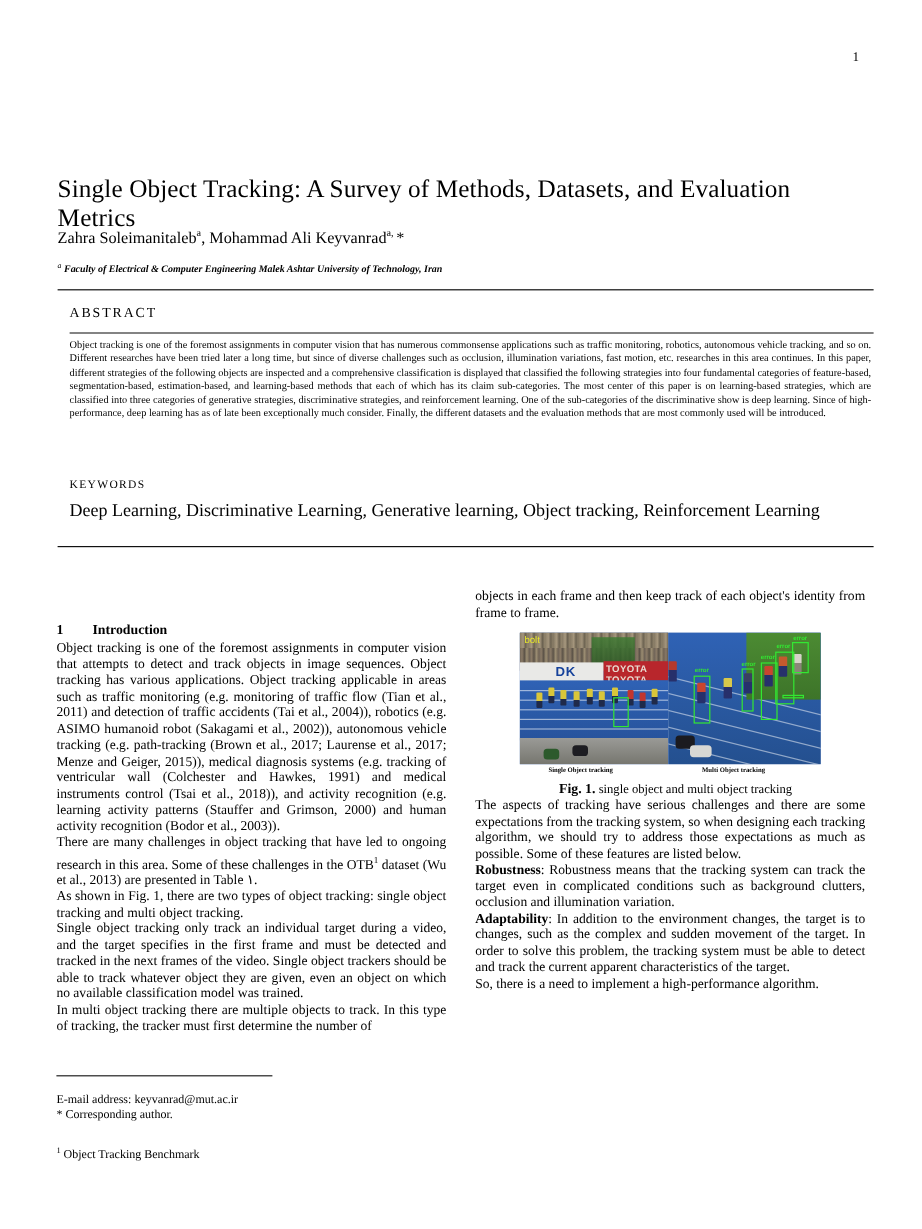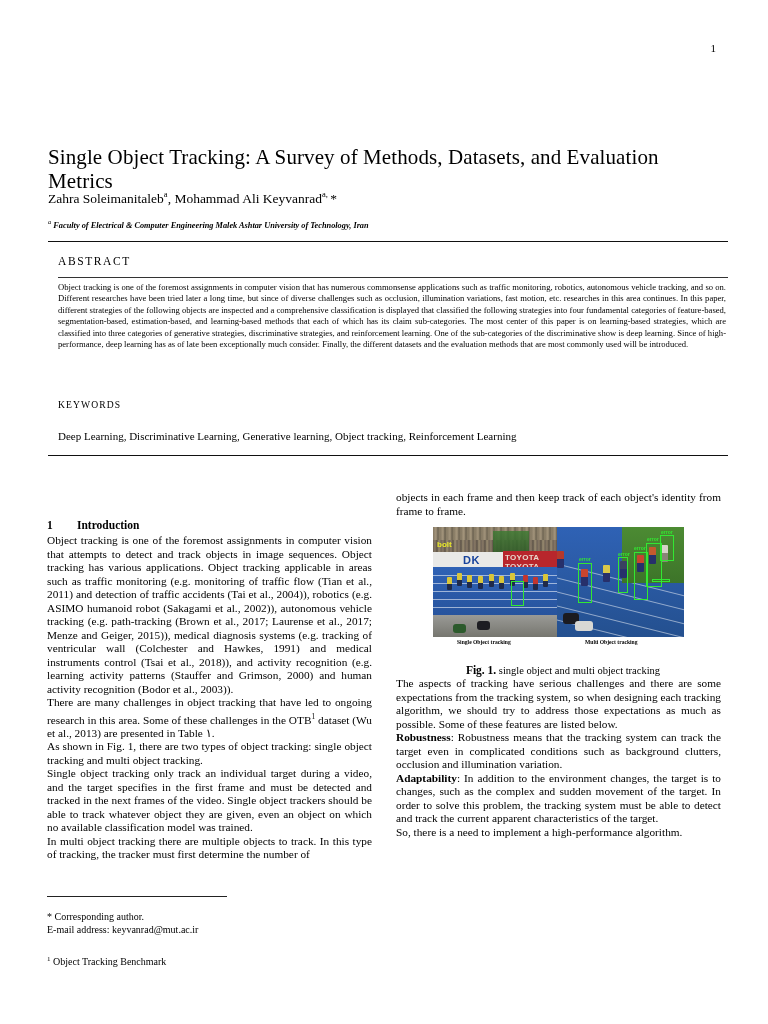--- a/index.html
+++ b/index.html
@@ -117,23 +117,23 @@
     left: 58px;
     top: 399px;
     font-size: 9.6px;
     letter-spacing: 1.1px;
     font-variant: small-caps;
     line-height: 12px;
   }
   .keywords-body {
     position: absolute;
     left: 58px;
-    top: 430px;
+    top: 420px;
     width: 668px;
-    font-size: 11px;
+    font-size: 15px;
     line-height: 12px;
   }
 
   
   .col-left {
     position: absolute;
     left: 47px;
     top: 518px;
     width: 325px;
   }
@@ -245,23 +245,23 @@
   .box-label {
     position: absolute;
     font-family: "Liberation Sans", sans-serif;
     font-size: 5px;
     color: #32e832;
     font-weight: bold;
     line-height: 6px;
     white-space: nowrap;
   }
   .bolt-label {
-    position: absolute; left: 4px; top: 13px;
+    position: absolute; left: 4px; top: 2px;
     font-family: "Liberation Sans", sans-serif;
-    font-weight: bold; font-size: 8px; color: #e8e82a;
+    font-weight: normal; font-size: 8px; color: #e8e82a;
   }
 
   
   .rp-field {
     position: absolute; right: 0; top: 0; width: 62px; height: 56px;
     background: linear-gradient(#4c8b33, #3d7429);
   }
   .rp-track {
     position: absolute; left: 0; top: 0; width: 127px; height: 110px;
     background: linear-gradient(#2f62b5, #24508f);
@@ -287,21 +287,21 @@
     font-family: "Liberation Serif", serif;
     font-size: 5.6px;
     font-weight: bold;
     top: 1px;
   }
   .sub-single { left: 24px; }
   .sub-multi  { left: 152px; }
 
   .fig-caption {
     width: 260px;
-    margin: 14px auto 0 auto;
+    margin: 2px auto 0 auto;
     text-align: center;
     font-size: 10.5px;
     line-height: 13px;
   }
   .fig-caption b { font-weight: bold; font-size: 11.5px; }
 
   
   .footnote-rule {
     position: absolute;
     left: 47px;
@@ -358,22 +358,22 @@
     </div>
     <p class="body">Object tracking is one of  the foremost assignments in computer vision that attempts to detect and track objects in image sequences. Object tracking has various applications. Object tracking applicable in areas such as traffic monitoring (e.g. monitoring of traffic flow (Tian et al., 2011) and detection of traffic accidents (Tai et al., 2004)), robotics (e.g. ASIMO humanoid robot (Sakagami et al., 2002)), autonomous vehicle tracking (e.g. path-tracking (Brown et al., 2017; Laurense et al., 2017; Menze and Geiger, 2015)), medical diagnosis systems (e.g. tracking of ventricular wall (Colchester and Hawkes, 1991) and medical instruments control (Tsai et al., 2018)), and activity recognition (e.g. learning activity patterns (Stauffer and Grimson, 2000) and human activity recognition (Bodor et al., 2003)).</p>
     <p class="body"><span>There are many challenges in object tracking that have led to ongoing research in this area. Some of these challenges in the OTB</span><sup>1</sup><span> dataset (Wu et al., 2013) are presented in Table ١.</span></p>
     <p class="body">As shown in Fig. 1, there are two types of object tracking: single object tracking and multi object tracking.</p>
     <p class="body">Single object tracking only track an individual target during a video, and the target specifies in the first frame and must be detected and tracked in the next frames of the video. Single object trackers should be able to track whatever object they are given, even an object on which no available classification model was trained.</p>
     <p class="body">In multi object tracking there are multiple objects to track. In this type of tracking, the tracker must first determine the number of</p>
   </div>
 
   <div class="footnote-rule"></div>
   <div class="footnotes">
+    <p>E-mail address: keyvanrad@mut.ac.ir</p>
     <p><span>*</span><span> Corresponding author.</span></p>
-    <p>E-mail address: keyvanrad@mut.ac.ir</p>
     <p class="fn2"><sup>1</sup><span> Object Tracking Benchmark</span></p>
   </div>
 
   <div class="col-right">
     <p class="body">objects in each frame and then keep track of each object's identity from frame to frame.</p>
 
     <div class="figure">
       <div class="fig-img">
 
         <div class="panel panel-left">

